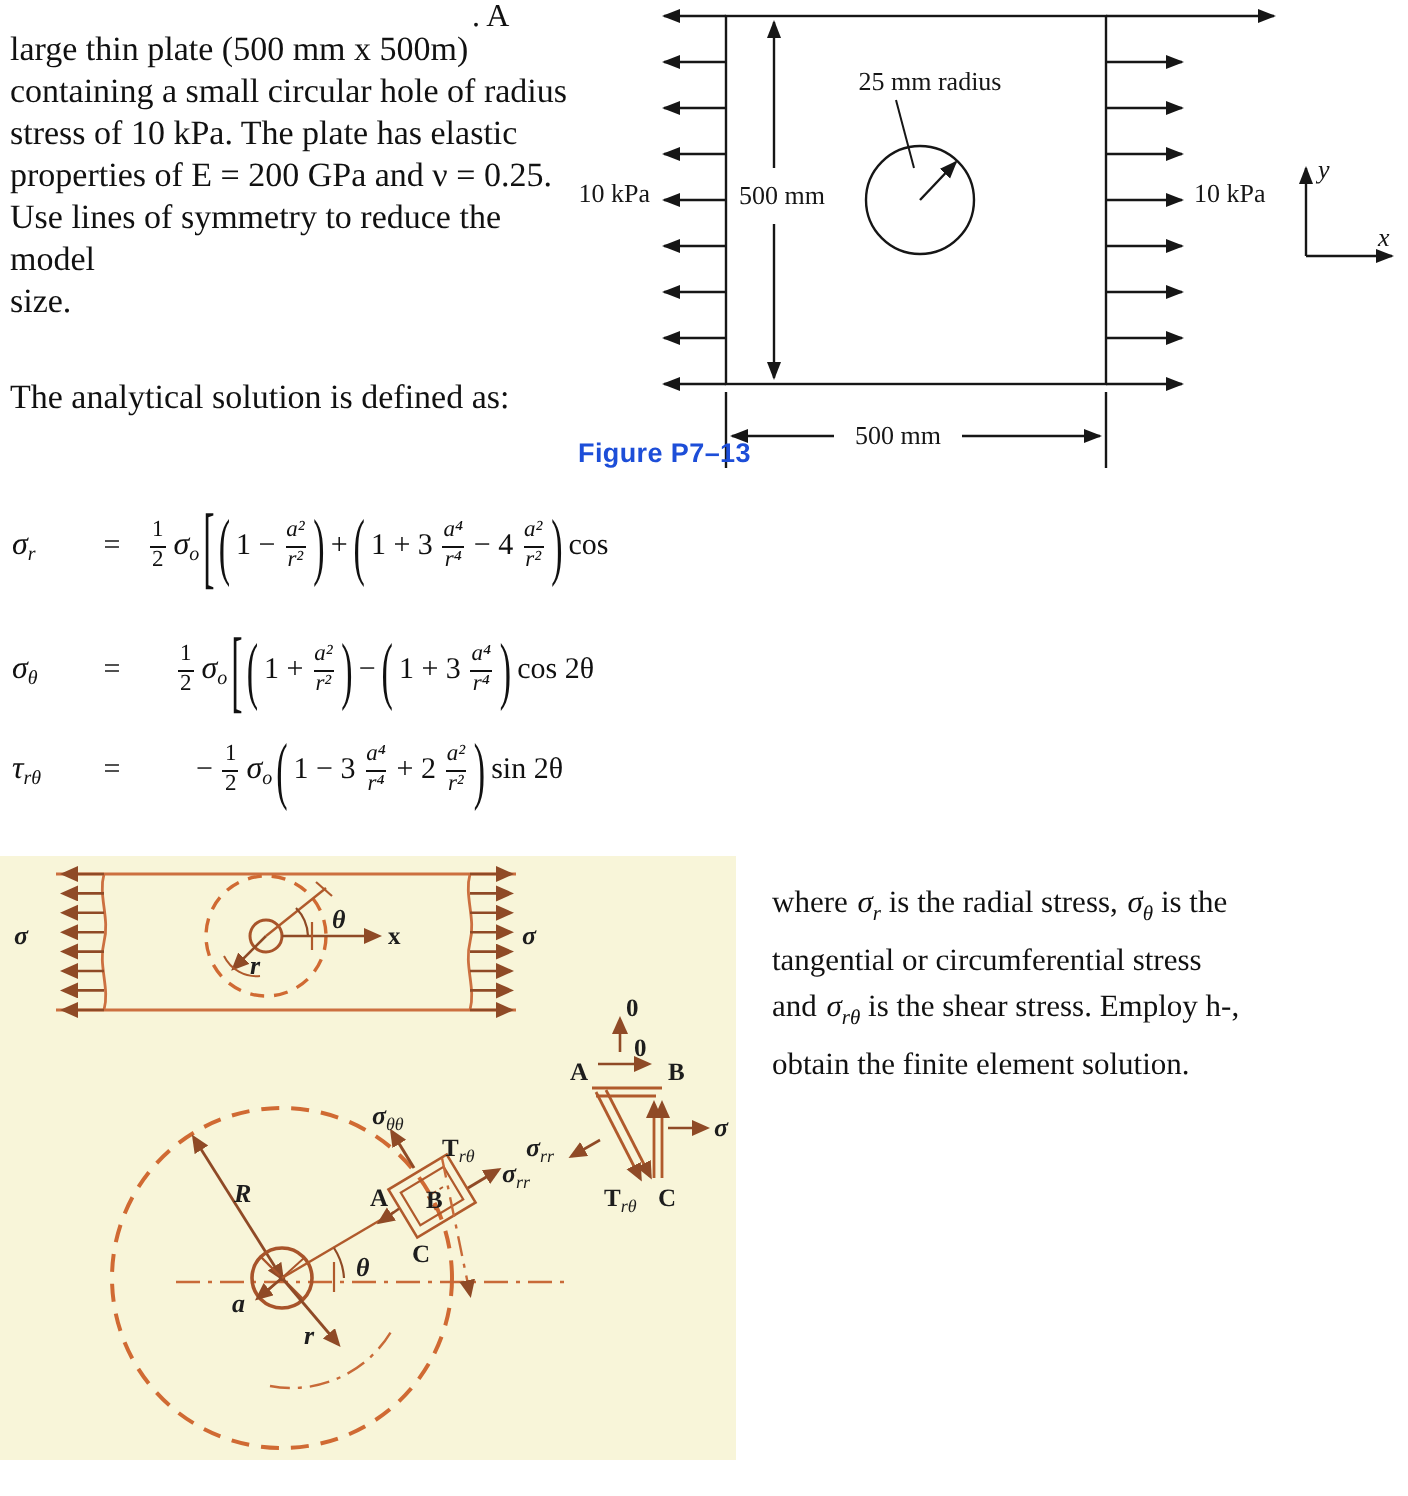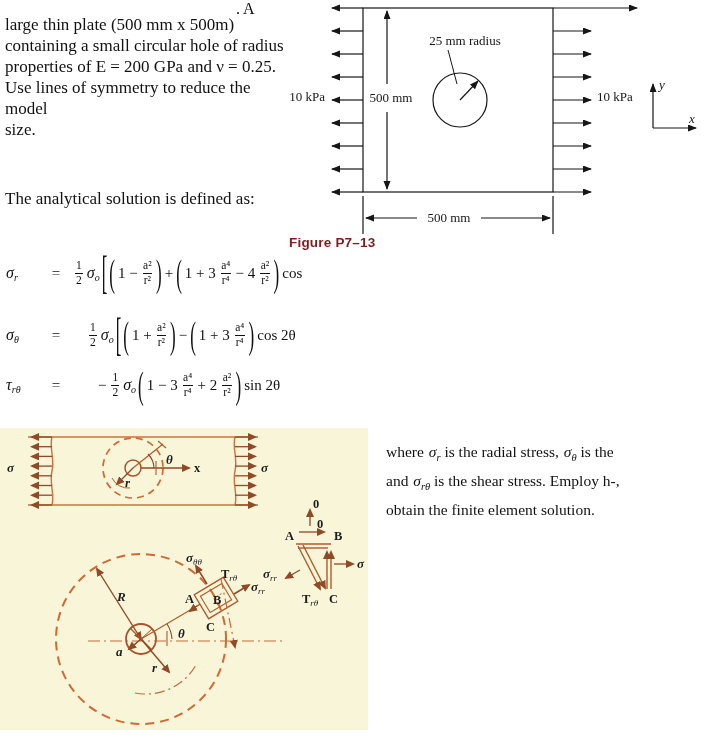--- a/index.html
+++ b/index.html
@@ -2,33 +2,33 @@
 <html><head>
 <meta charset="utf-8">
 <style>
   html,body{margin:0;padding:0;background:#ffffff;}
   #page{position:relative;width:704px;height:748px;background:#ffffff;overflow:hidden;
         font-family:"Liberation Serif",serif;color:#111;}
   .abs{position:absolute;}
   .frag{left:236px;top:0px;font-size:16px;}
   .intro{left:5px;top:14px;width:288px;font-size:17px;line-height:21px;}
   .analytical{left:5px;top:189px;font-size:17px;}
-  .fig-caption{left:289px;top:235px;font-family:"Liberation Sans",sans-serif;
-               font-weight:bold;font-size:13.5px;color:#7f1d1d;letter-spacing:.2px;}
+  .fig-caption{left:289px;top:219px;font-family:"Liberation Sans",sans-serif;
+               font-weight:bold;font-size:13.5px;color:#1d4ed8;letter-spacing:.2px;}
   
   .eq-row{position:absolute;left:6px;display:flex;align-items:center;
           font-size:15px;color:#111;height:46px;}
   .eq-lhs{width:36px;display:inline-flex;align-items:center;}
   .eq-lhs .m{font-style:italic;font-size:16px;}
   .eq-lhs .s{font-style:italic;font-size:10px;transform:translateY(4px);}
   .eq-eq{width:28px;text-align:center;}
   .tok{margin:0 2px;white-space:pre;}
   .frac{display:inline-flex;flex-direction:column;align-items:center;margin:0 3px;
         font-size:11.5px;line-height:1.15;}
-  .frac.it{}
+  .frac.it{font-style:italic;}
   .frac .den{border-top:1px solid #111;padding:0 1px;}
   .delim{display:inline-block;font-size:17px;line-height:1;margin:0 1px;font-weight:300;}
   .sig{display:inline-flex;align-items:center;margin:0 1px;}
   .sig .sym-i{font-style:italic;font-size:16px;}
   .sig .ssub{font-style:italic;font-size:10px;transform:translateY(4px);}
   
   .where{left:386px;top:440px;width:314px;font-size:15.5px;line-height:23px;}
   .seg-n{font-style:normal;}
   .seg-i{font-style:italic;padding-left:1px;}
   .seg-b{font-style:italic;font-size:10.5px;vertical-align:-4px;}
@@ -43,20 +43,21 @@
 </head>
 <body>
 
 <div id="page">
 
   <div class="abs frag">. A</div>
 
   <div class="abs intro">
     <div>large thin plate (500 mm x 500m)</div>
     <div>containing a small circular hole of radius</div>
+    <div>stress of 10 kPa. The plate has elastic</div>
     <div>properties of E = 200 GPa and ν = 0.25.</div>
     <div>Use lines of symmetry to reduce the model</div>
     <div>size.</div>
   </div>
 
   <div class="abs analytical">The analytical solution is defined as:</div>
 
   <svg class="abs" style="left:285px;top:0px" width="419" height="240" viewBox="0 0 419 240">
     <defs>
       <marker id="mb" markerUnits="userSpaceOnUse" markerWidth="10" markerHeight="8" refX="8" refY="3.5" orient="auto-start-reverse">
@@ -324,17 +325,18 @@
       <text class="dl" x="334" y="112">B</text>
       <text class="dl" x="329" y="175">C</text>
       <text class="dli" x="357" y="140">σ</text>
       <text x="263" y="150"><tspan class="dli">σ</tspan><tspan class="dsub" dy="3">rr</tspan></text>
       <text x="302" y="175"><tspan class="dl">T</tspan><tspan class="dsub" dy="3">rθ</tspan></text>
     </g>
   </svg>
 
   <div class="abs where">
     <div><span class="seg-n">where </span><span class="seg-i">σ</span><span class="seg-b">r</span><span class="seg-n"> is the radial stress, </span><span class="seg-i">σ</span><span class="seg-b">θ</span><span class="seg-n"> is the</span></div>
+    <div><span class="seg-n">tangential or circumferential stress</span></div>
     <div><span class="seg-n">and </span><span class="seg-i">σ</span><span class="seg-b">rθ</span><span class="seg-n"> is the shear stress. Employ h-,</span></div>
     <div><span class="seg-n">obtain the finite element solution.</span></div>
   </div>
 
 </div>
 
 </body></html>

